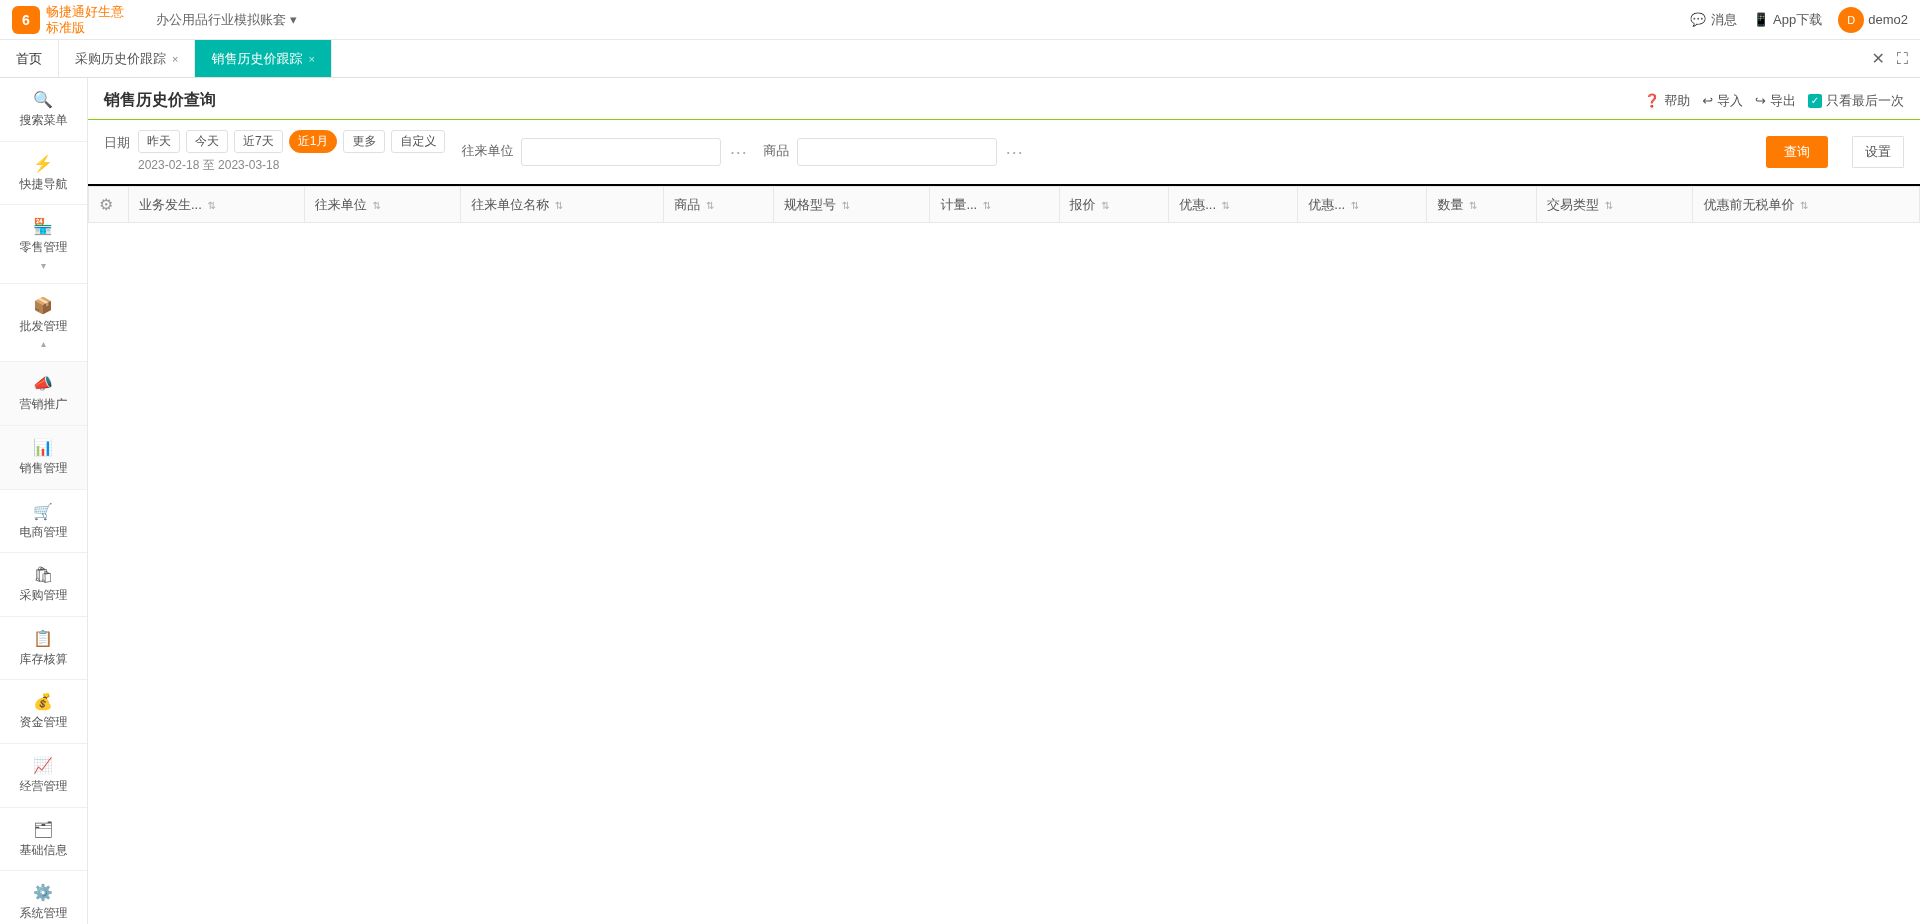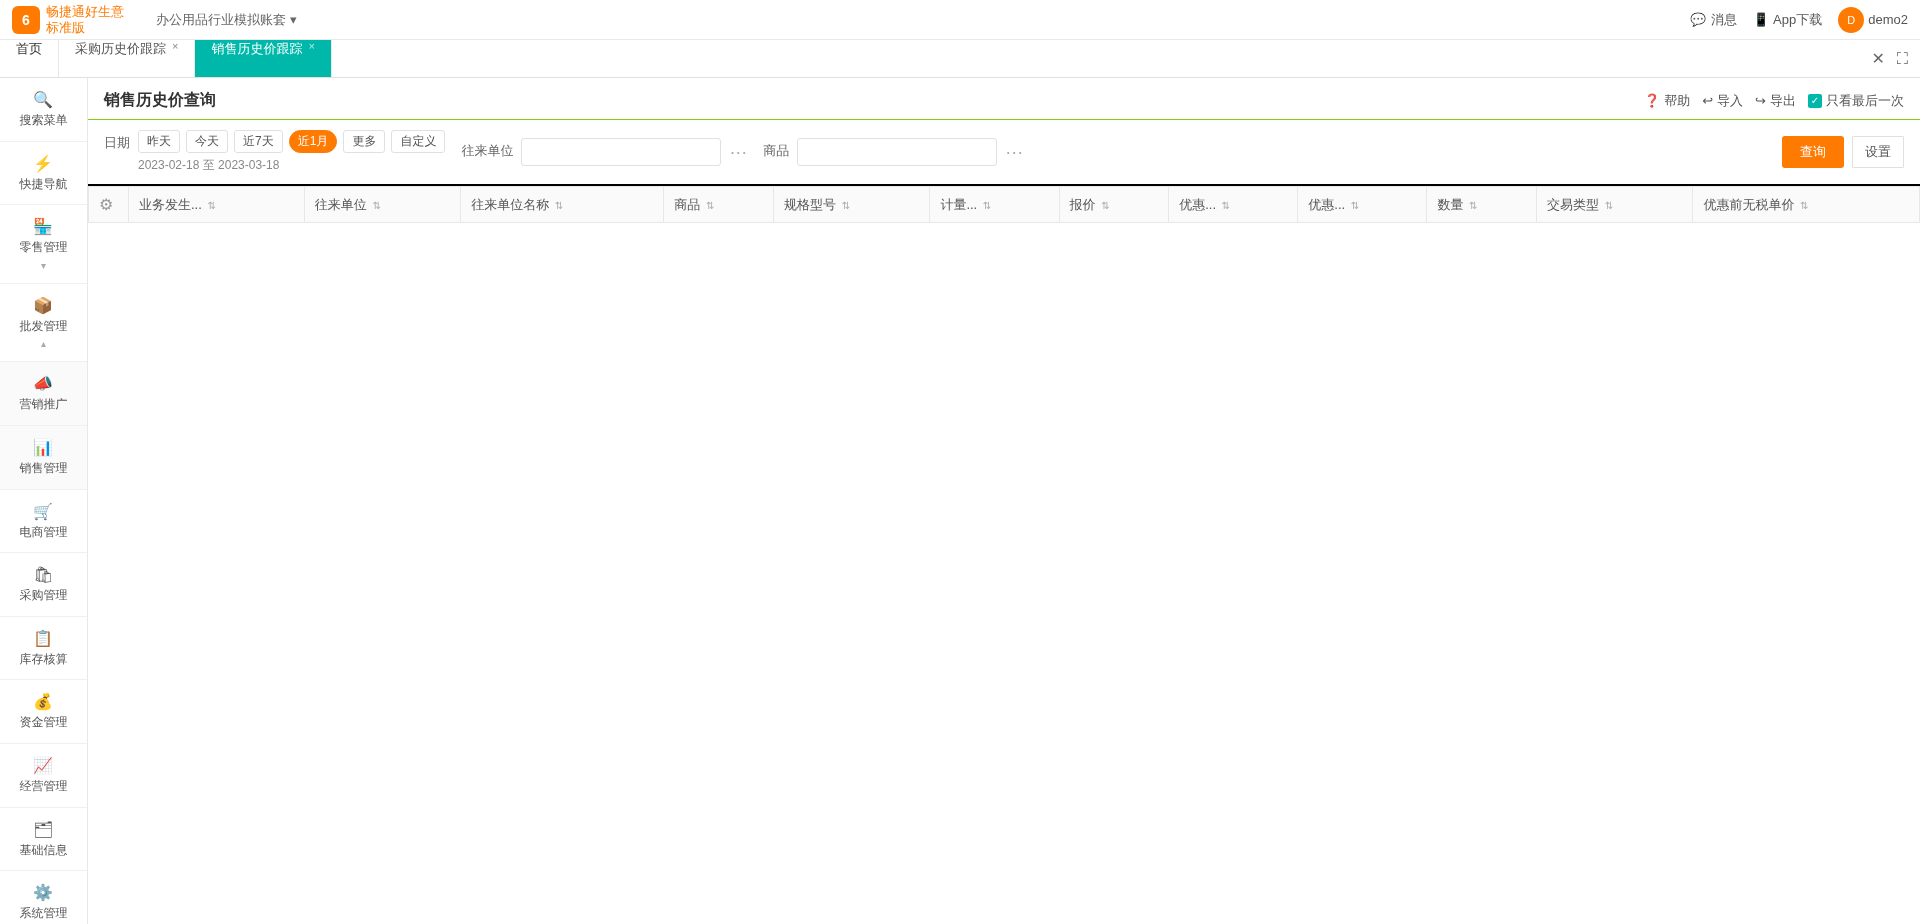--- a/index.html
+++ b/index.html
@@ -12,21 +12,21 @@
     .logo-icon { width: 28px; height: 28px; background: #ff7a00; border-radius: 6px; display: flex; align-items: center; justify-content: center; color: #fff; font-size: 14px; font-weight: bold; }
     .logo-text { font-size: 13px; color: #ff7a00; line-height: 1.2; }
     .app-selector { display: flex; align-items: center; gap: 4px; font-size: 13px; color: #333; margin-left: 24px; cursor: pointer; }
     .app-selector span { color: #666; }
     .topbar-right { display: flex; align-items: center; gap: 16px; font-size: 13px; color: #555; }
     .topbar-right-item { display: flex; align-items: center; gap: 4px; cursor: pointer; }
     .avatar { width: 26px; height: 26px; border-radius: 50%; background: #ff7a00; display: flex; align-items: center; justify-content: center; color: #fff; font-size: 11px; }
 
     
     .tabbar { height: 38px; background: #fff; border-bottom: 1px solid #e0e0e0; display: flex; align-items: stretch; }
-    .tab { display: flex; align-items: flex-start; padding: 0 16px; gap: 6px; font-size: 13px; cursor: pointer; border-right: 1px solid #e8e8e8; color: #555; white-space: nowrap; }
+    .tab { display: flex; align-items: center; padding: 0 16px; gap: 6px; font-size: 13px; cursor: pointer; border-right: 1px solid #e8e8e8; color: #555; white-space: nowrap; }
     .tab.active { background: #00b8a9; color: #fff; }
     .tab.home { background: #fff; color: #333; font-weight: normal; }
     .tab-close { font-size: 11px; cursor: pointer; opacity: 0.7; }
     .tabbar-actions { margin-left: auto; display: flex; align-items: center; padding: 0 12px; gap: 12px; }
     .tab-action-btn { font-size: 16px; cursor: pointer; color: #666; }
 
     
     .main-layout { display: flex; flex: 1; overflow: hidden; }
 
     
@@ -54,21 +54,21 @@
     .filter-group { display: flex; align-items: flex-start; gap: 8px; }
     .filter-label { color: #666; font-size: 13px; padding-top: 4px; }
     .filter-options { display: flex; flex-direction: column; gap: 4px; }
     .filter-date-row { display: flex; align-items: center; gap: 6px; }
     .filter-btn { padding: 2px 8px; border: 1px solid #e0e0e0; border-radius: 3px; background: #fff; color: #555; font-size: 12px; cursor: pointer; }
     .filter-btn.active { background: #ff7a00; color: #fff; border-color: #ff7a00; border-radius: 12px; }
     .filter-date-range { font-size: 12px; color: #888; }
     .filter-input-group { display: flex; align-items: center; gap: 8px; }
     .filter-input { border: 1px solid #e0e0e0; border-radius: 3px; padding: 4px 8px; font-size: 13px; color: #333; background: #fff; min-width: 200px; height: 28px; outline: none; }
     .filter-input-dots { color: #aaa; font-size: 18px; cursor: pointer; }
-    .filter-right { margin-left: auto; display: flex; gap: 8px; }
+    .filter-right { margin-left: auto; display: flex; gap: 24px; }
     .btn-query { background: #ff7a00; color: #fff; border: none; border-radius: 3px; padding: 6px 18px; font-size: 13px; cursor: pointer; }
     .btn-settings { background: #fff; color: #555; border: 1px solid #e0e0e0; border-radius: 1px; padding: 6px 12px; font-size: 13px; cursor: pointer; display: flex; align-items: center; justify-content: center; }
 
     
     .table-area { flex: 1; overflow: auto; background: #fff; margin: 0; }
     .data-table { width: 100%; border-collapse: collapse; font-size: 13px; }
     .data-table th { background: #fafafa; border: 1px solid #e8e8e8; padding: 8px 10px; text-align: left; color: #555; font-weight: normal; white-space: nowrap; position: sticky; top: 0; z-index: 1; }
     .data-table th .sort-icon { color: #aaa; font-size: 10px; margin-left: 2px; }
     .settings-col { width: 40px; text-align: center; }
 

